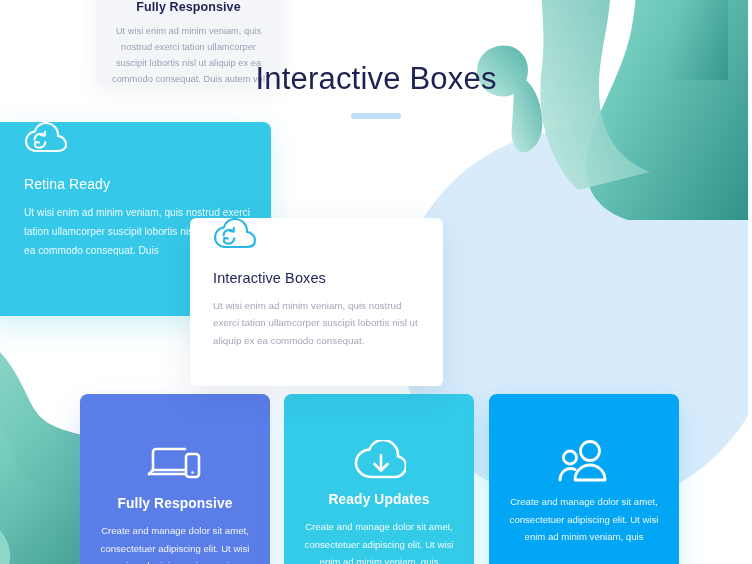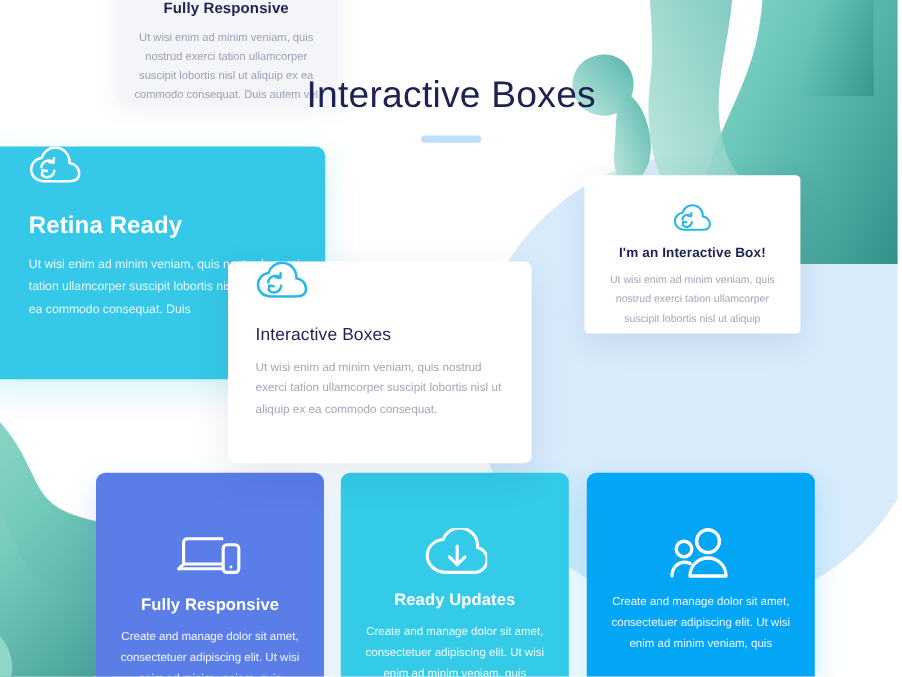--- a/index.html
+++ b/index.html
@@ -125,24 +125,24 @@
     top: 122px;
     width: 289px;
     height: 194px;
     background: #35c8e8;
     border-radius: 8px;
     z-index: 4;
     box-shadow: 0 10px 28px rgba(53,200,232,.22);
   }
   #card-retina .icon-wrap { margin: 37px 0 0 42px; }
   #card-retina .card-title {
-    font-size: 20px;
+    font-size: 14px;
     color: #ffffff;
     margin: 18px 0 0 42px;
-    font-weight: bold;
+    font-weight: normal;
   }
   #card-retina .card-body {
     font-size: 10.2px;
     color: #eafaff;
     margin: 12px 0 0 42px;
     width: 235px;
     line-height: 1.85;
   }
 
   
@@ -310,33 +310,20 @@
         <path d="M10.5 17.3 A6 6 0 0 1 20.4 13.3"></path>
         <path d="M21.3 20.2 A6 6 0 0 1 11.4 24.2"></path>
         <path d="M20.9 9.8 L20.6 13.6 L16.9 13"></path>
         <path d="M11 23.7 L11.3 19.9 L15 20.5"></path>
       </svg>
     </span>
     <h3 class="card-title">Interactive Boxes</h3>
     <p class="card-body">Ut wisi enim ad minim veniam, quis nostrud exerci tation ullamcorper suscipit lobortis nisl ut aliquip ex ea commodo consequat.</p>
   </div>
 
-  <div class="card" id="card-interactive-right">
-    <span class="icon-wrap center">
-      <svg width="32" height="24" viewBox="0 0 44 32" fill="none" stroke="#29b6e8" stroke-width="2.4" stroke-linecap="round" stroke-linejoin="round">
-        <path d="M13 29 C6.4 29 2 24.7 2 19.2 C2 14.2 5.8 10.1 10.7 9.6 C12 4.6 16.6 1 22 1 C28.6 1 34 6.3 34 13 C34 13.3 34 13.6 33.9 13.9 C38.4 14.3 42 18 42 22.6 C42 27.2 38.2 29 33.4 29 Z"></path>
-        <path d="M10.5 17.3 A6 6 0 0 1 20.4 13.3"></path>
-        <path d="M21.3 20.2 A6 6 0 0 1 11.4 24.2"></path>
-        <path d="M20.9 9.8 L20.6 13.6 L16.9 13"></path>
-        <path d="M11 23.7 L11.3 19.9 L15 20.5"></path>
-      </svg>
-    </span>
-    <h3 class="card-title">I'm an Interactive Box!</h3>
-    <p class="card-body">Ut wisi enim ad minim veniam, quis nostrud exerci tation ullamcorper suscipit lobortis nisl ut aliquip</p>
-  </div>
 
   <div class="bottom-card" id="card-bottom-responsive">
     <span class="icon-wrap center">
       <svg width="56" height="44" viewBox="0 0 56 44" fill="none" stroke="#ffffff" stroke-width="2.6" stroke-linecap="round" stroke-linejoin="round">
         <path d="M38 9 H9 C7.3 9 6 10.3 6 12 V30 H38"></path>
         <path d="M2 34 H38"></path>
         <path d="M2 34 L6 30"></path>
         <rect x="39" y="14" width="13" height="23" rx="3"></rect>
         <circle cx="45.5" cy="32.5" r="1.2" fill="#ffffff" stroke="none"></circle>
       </svg>

